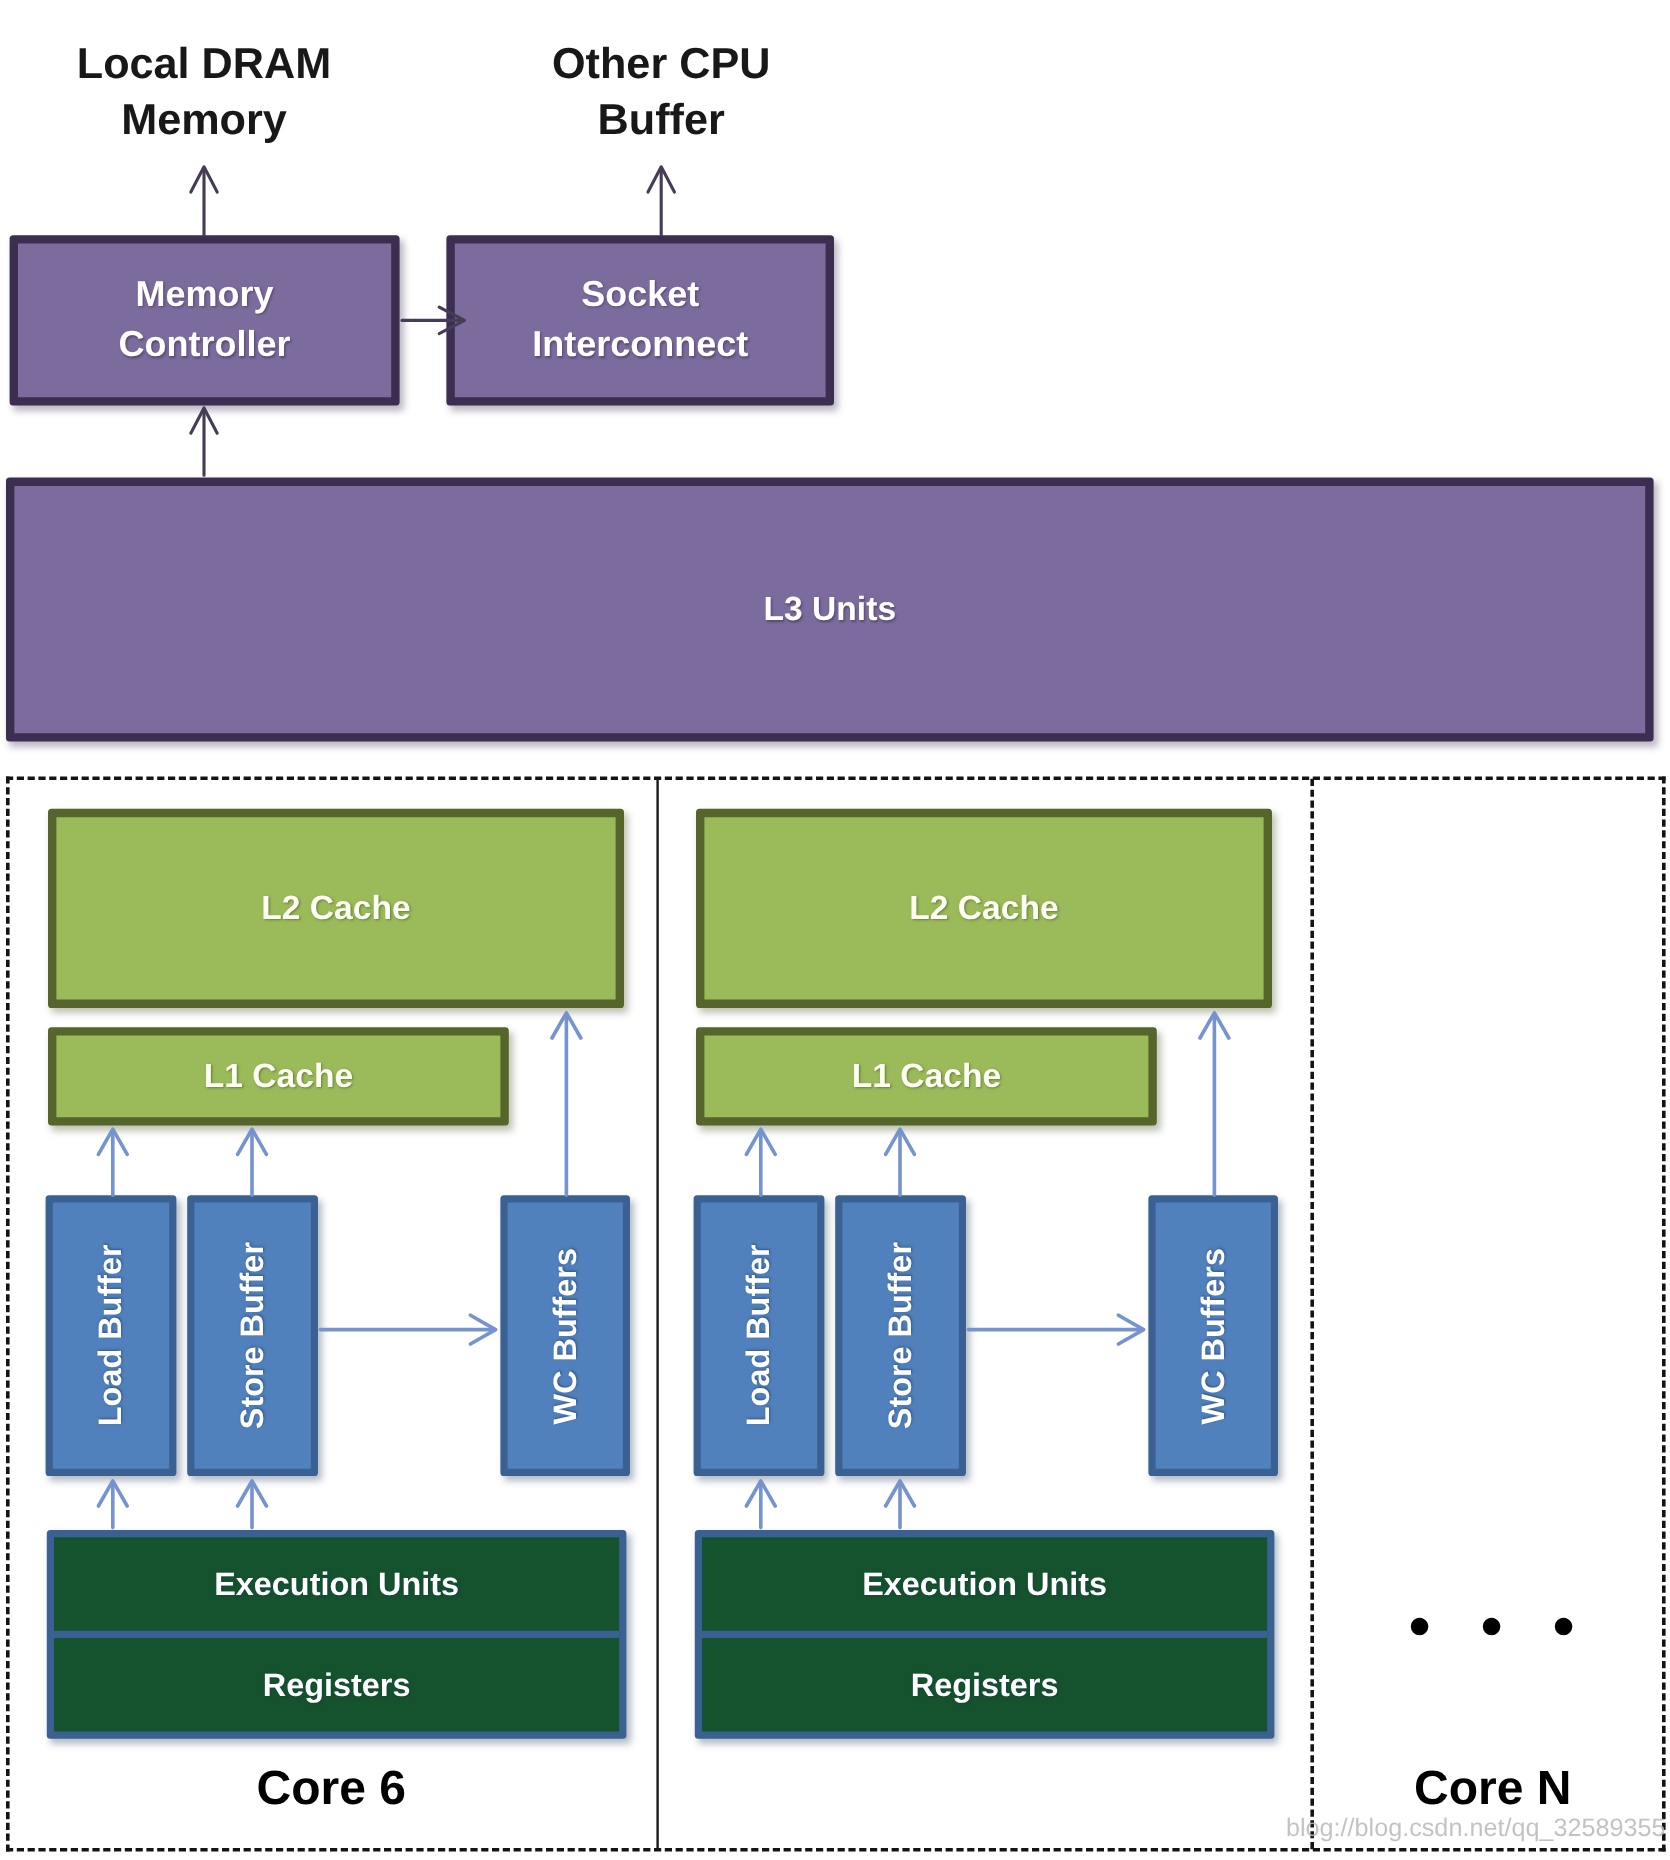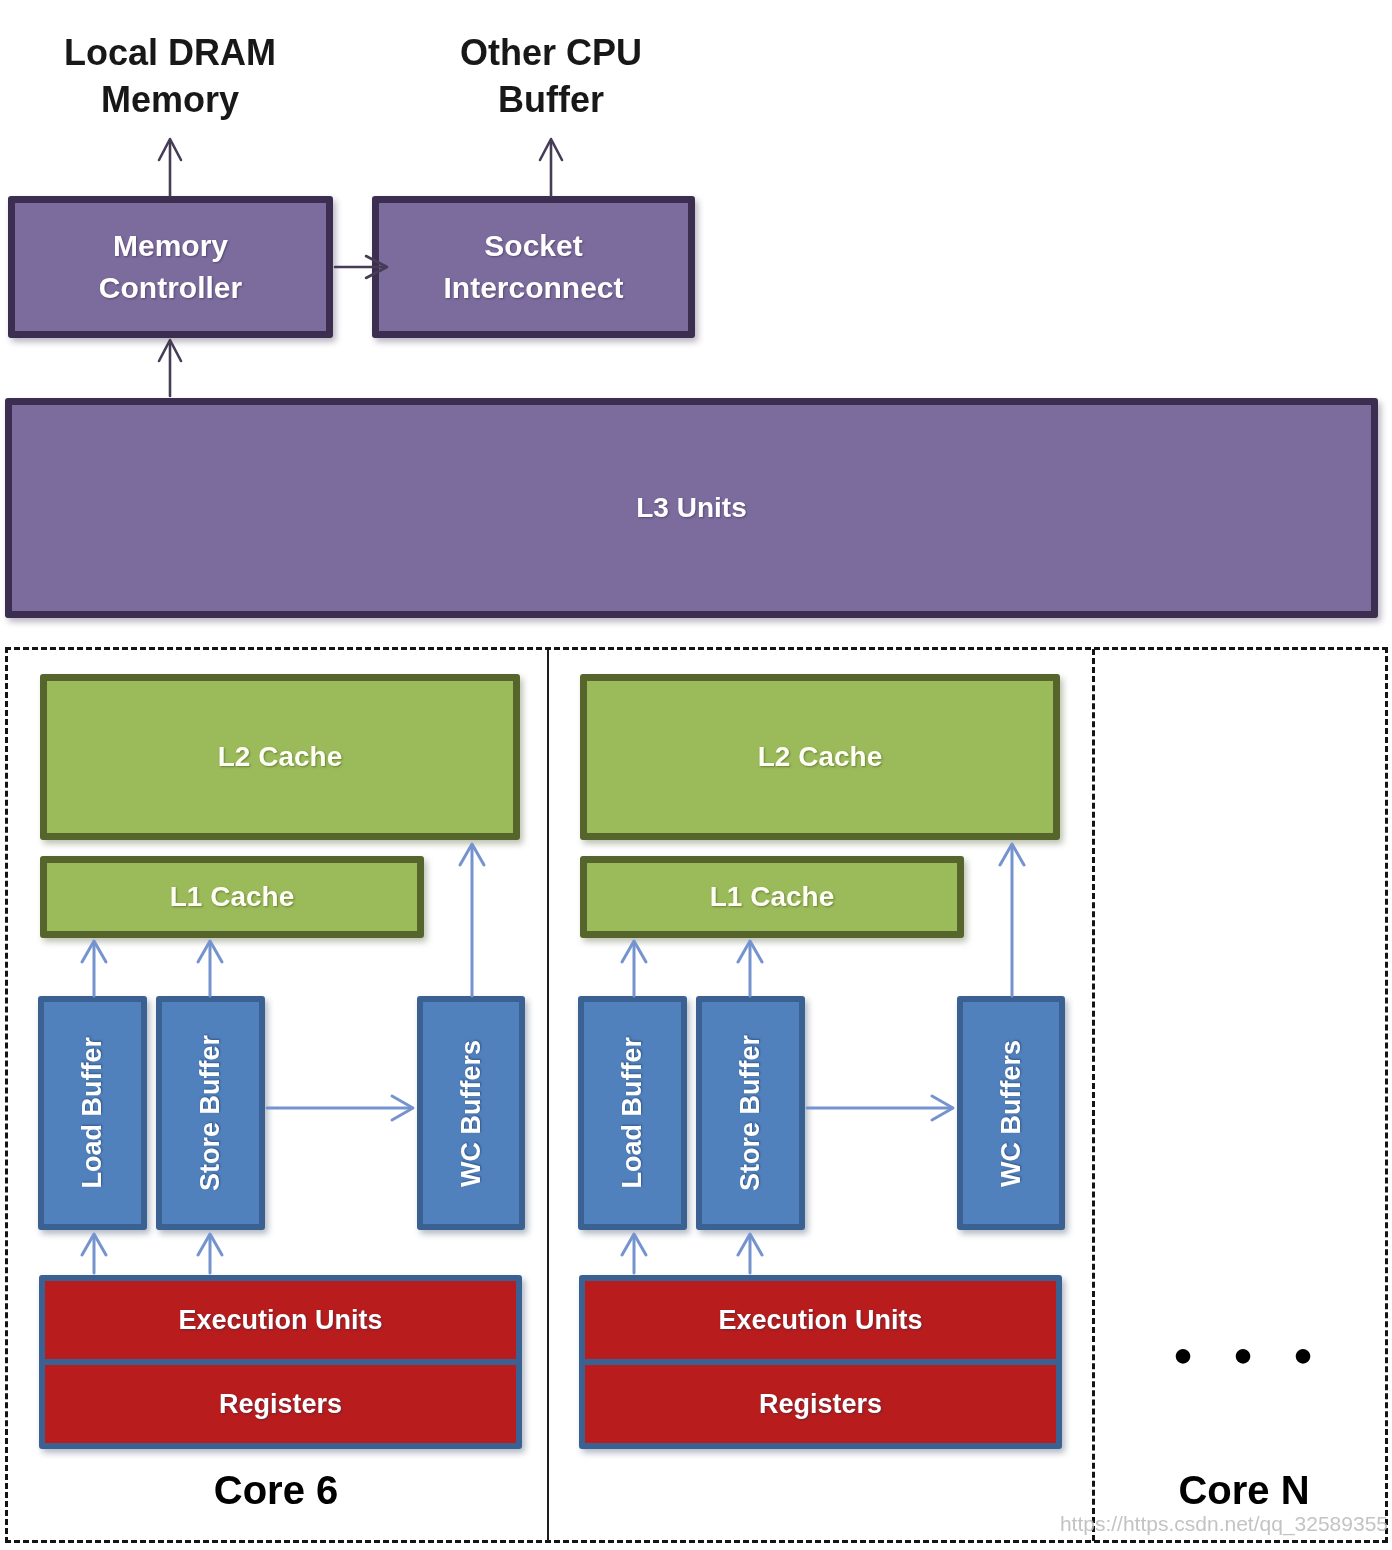--- a/index.html
+++ b/index.html
@@ -37,21 +37,21 @@
     box-shadow:3px 4px 6px rgba(40,60,90,0.35);
   }
   .bbox .lbl{
     color:#fff;font-weight:700;font-size:27px;
     text-shadow:1px 1px 2px rgba(30,50,80,0.5);
   }
   .vtext .lbl{
     writing-mode:vertical-rl;transform:rotate(180deg);white-space:nowrap;
   }
   .eu-unit{
-    background:#b91c1c;border:6px solid #3A6191;border-radius:3px;
+    background:#14532d;border:6px solid #3A6191;border-radius:3px;
     display:flex;flex-direction:column;
     box-shadow:3px 4px 6px rgba(40,60,90,0.35);
   }
   .eu-cell{
     flex:1;display:flex;align-items:center;justify-content:center;
     color:#fff;font-weight:700;font-size:27px;
     text-shadow:1px 1px 2px rgba(30,50,80,0.5);
   }
   .eu-cell.second{border-top:6px solid #3A6191;}
   .cores-frame{border:3px dashed #141414;}
@@ -135,21 +135,21 @@
   <div class="abs bbox vtext" style="left:957px;top:996px;width:108px;height:234px;">
     <span class="lbl">WC Buffers</span>
   </div>
   <div class="abs eu-unit" style="left:579px;top:1275px;width:483px;height:174px;">
     <div class="eu-cell">Execution Units</div>
     <div class="eu-cell second">Registers</div>
   </div>
 
   <div class="abs ellipsis" style="left:1100px;top:1335px;width:288px;">● ● ●</div>
   <div class="abs core-label" style="left:1100px;top:1468px;width:288px;">Core N</div>
-  <div class="abs watermark" style="left:1000px;top:1512px;width:388px;">https://https.csdn.net/qq_32589355</div>
+  <div class="abs watermark" style="left:1000px;top:1512px;width:388px;">blog://blog.csdn.net/qq_32589355</div>
 
   <svg class="arrows" width="1392" height="1550" viewBox="0 0 1392 1550">
 
     <path class="dark-arrow" d="M170 196 L170 141"></path>
     <path class="dark-arrow" d="M159 160 L170 139 L181 160"></path>
     <path class="dark-arrow" d="M551 196 L551 141"></path>
     <path class="dark-arrow" d="M540 160 L551 139 L562 160"></path>
     <path class="dark-arrow" d="M335 267 L384 267"></path>
     <path class="dark-arrow" d="M366 256 L387 267 L366 278"></path>
     <path class="dark-arrow" d="M170 396 L170 342"></path>

